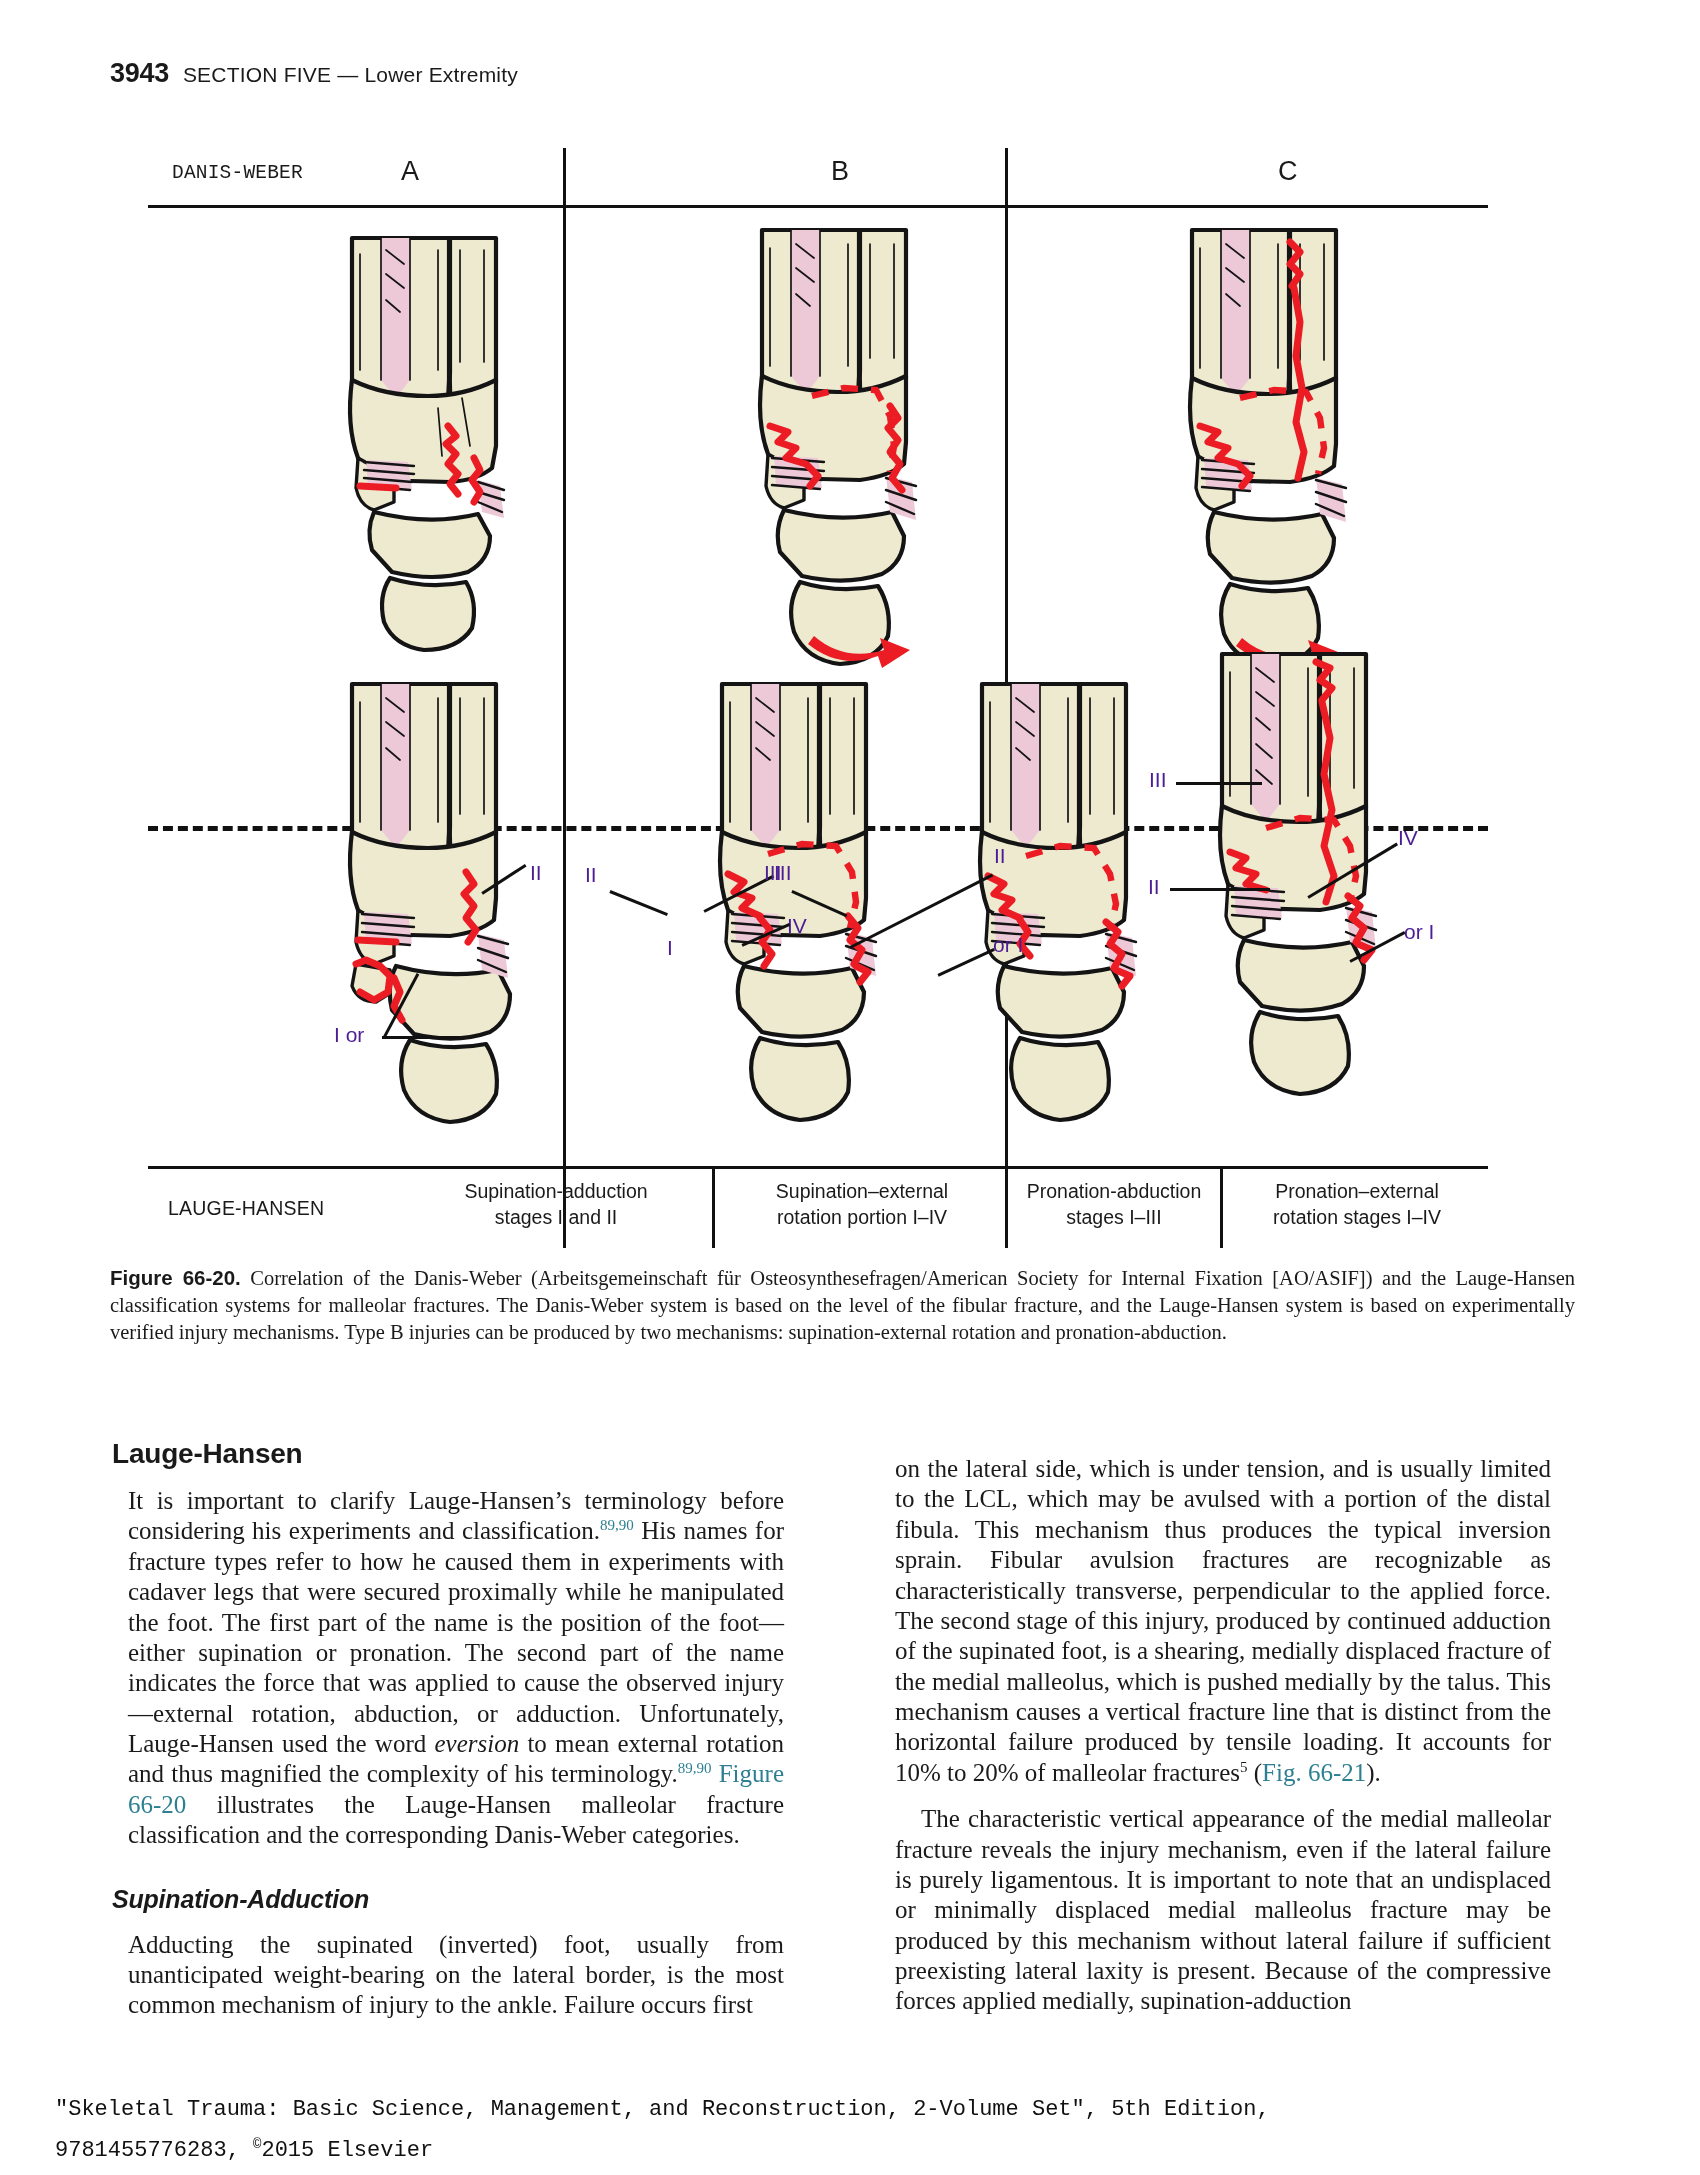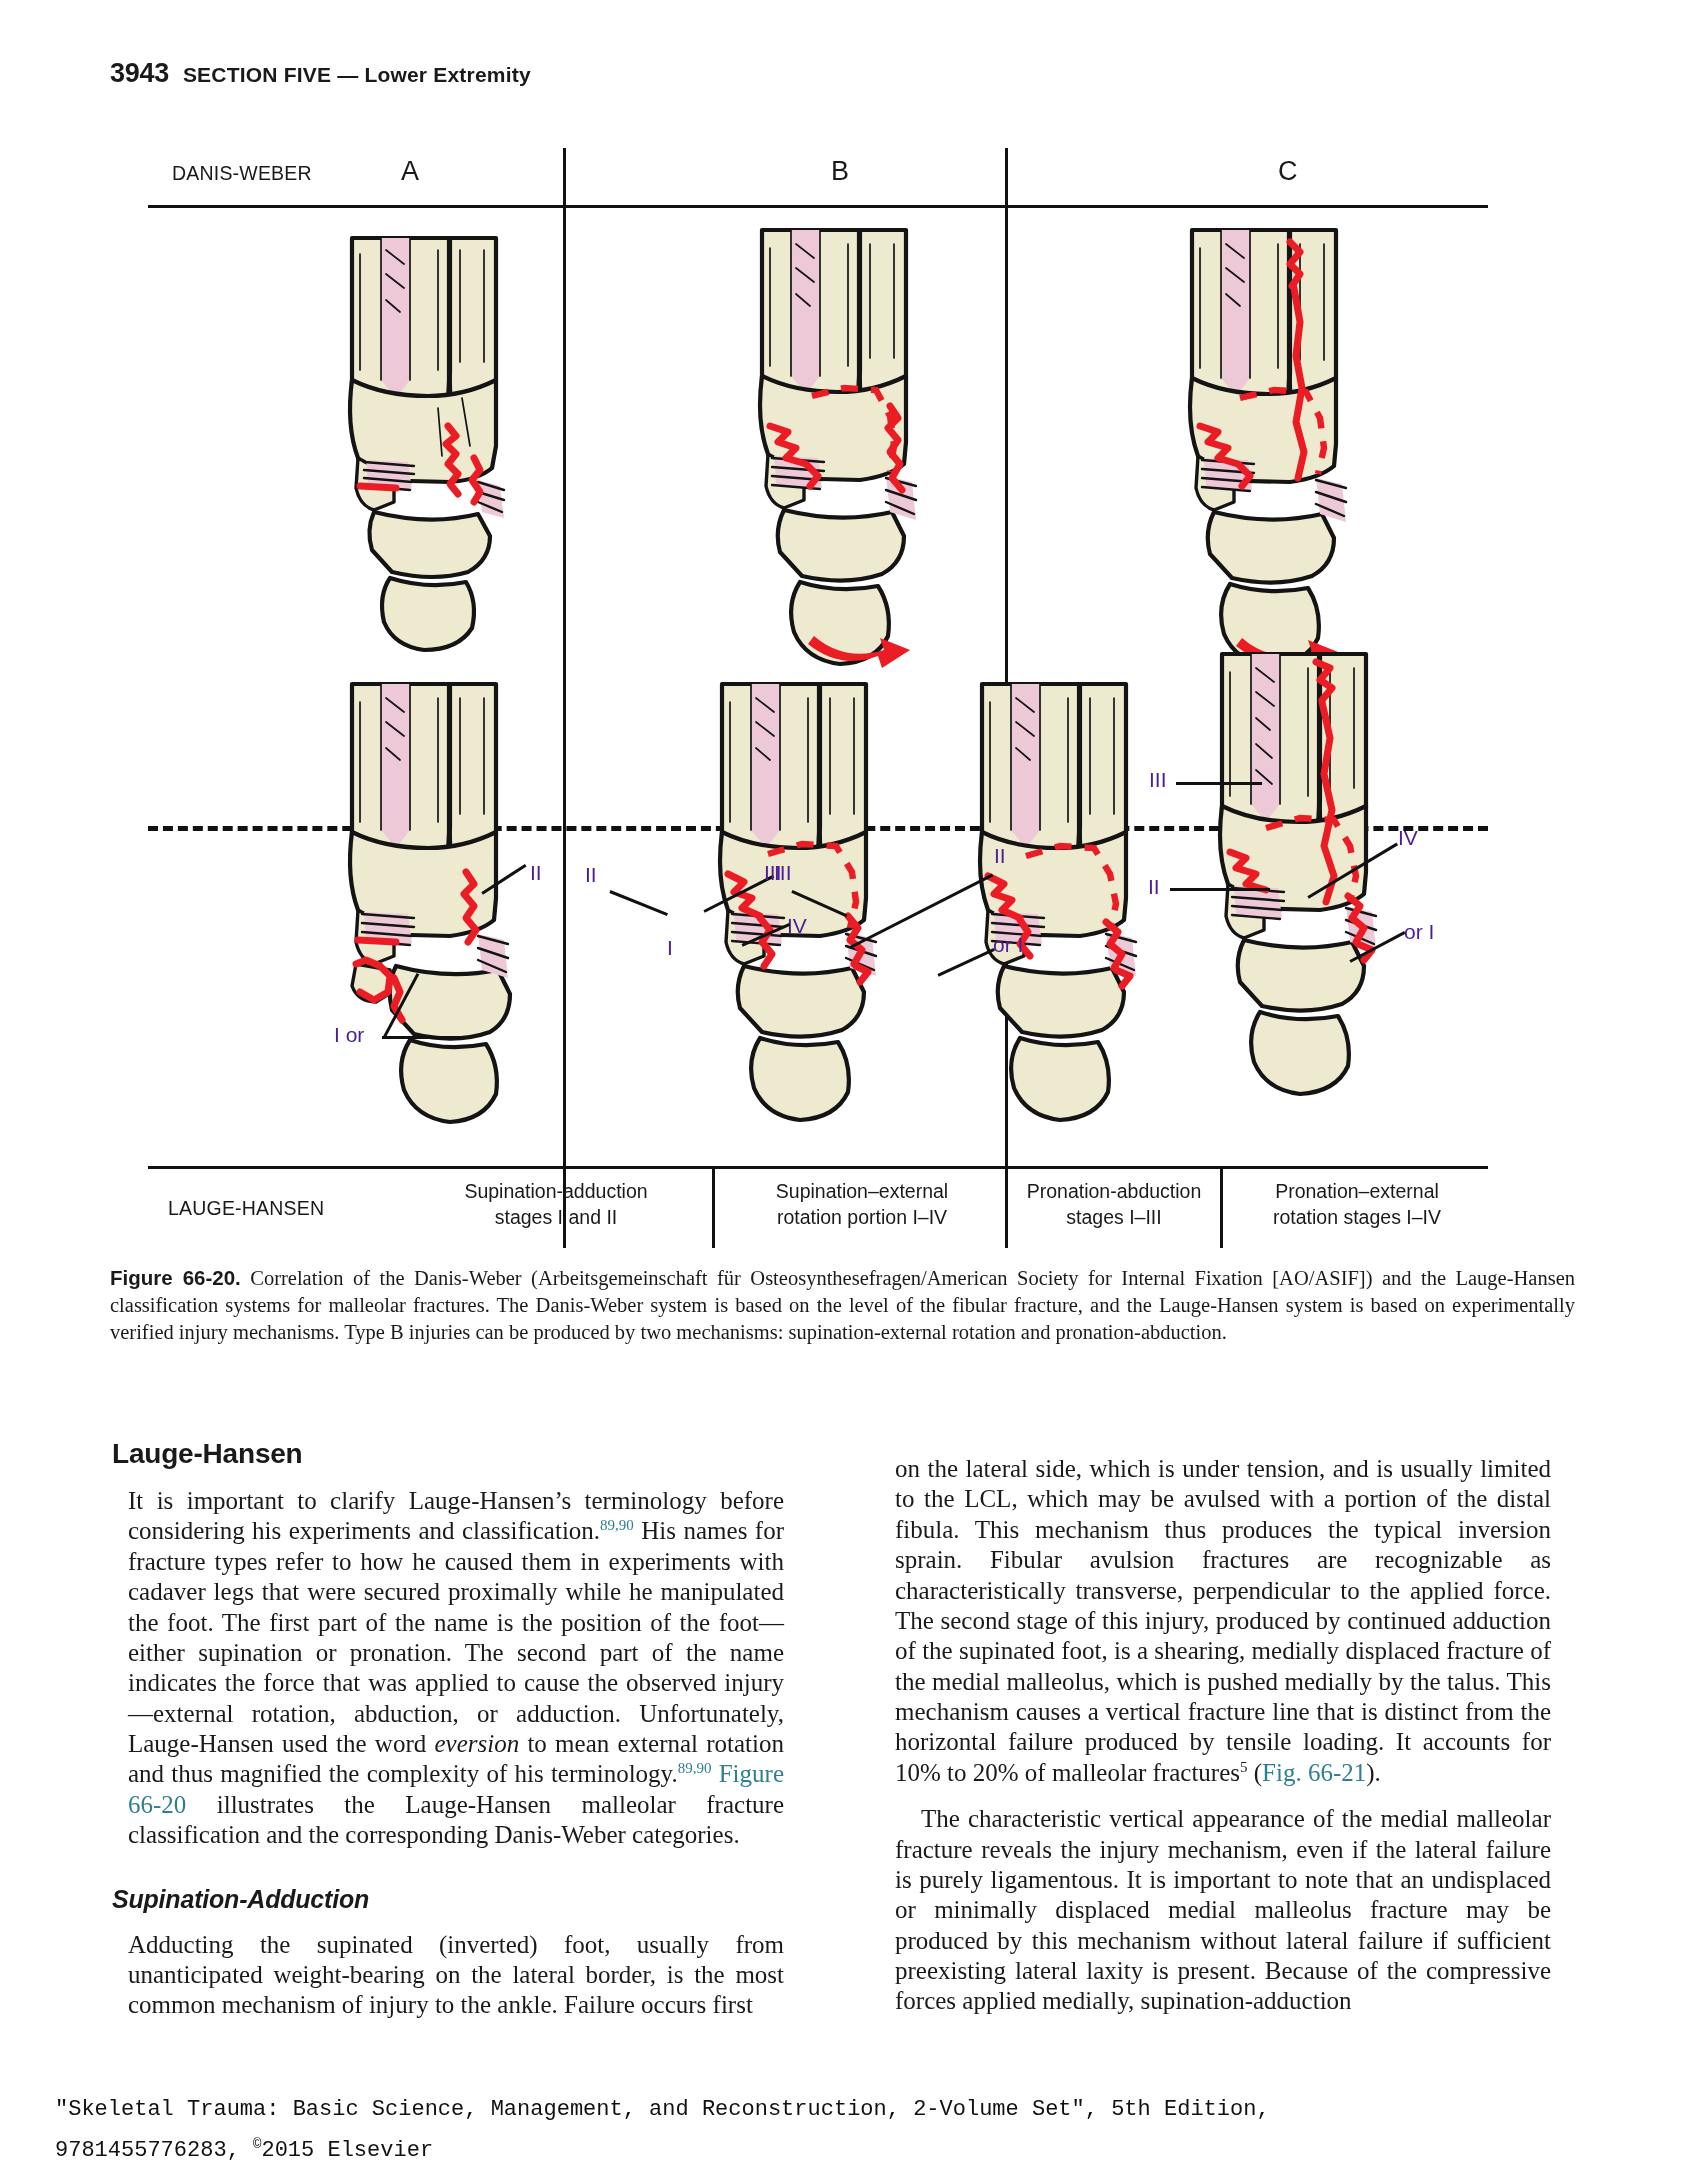--- a/index.html
+++ b/index.html
@@ -7,27 +7,27 @@
     width:1700px;height:2175px;position:relative;
     font-family:"Liberation Serif",serif;
     color:#1a1a1a;
     -webkit-font-smoothing:antialiased;
   }
   .page{position:absolute;inset:0;}
 
   
   .runhead{position:absolute;left:110px;top:58px;display:flex;align-items:baseline;gap:14px;}
   .runhead .folio{font-family:"Liberation Sans",sans-serif;font-weight:bold;font-size:27px;letter-spacing:-.3px;}
-  .runhead .sect{font-family:"Liberation Sans",sans-serif;font-size:21px;letter-spacing:.2px;font-weight:bold;}
+  .runhead .sect{font-family:"Liberation Sans",sans-serif;font-size:21px;letter-spacing:.2px;}
 
   
   .figure{position:absolute;left:148px;top:148px;width:1340px;}
 
   .dw-row{position:relative;height:58px;}
-  .dw-label{position:absolute;left:24px;top:14px;font-family:Liberation Sans, sans-serif;font-size:19.5px;letter-spacing:.2px;}
+  .dw-label{position:absolute;left:24px;top:14px;font-family:Liberation Mono, monospace;font-size:19.5px;letter-spacing:.2px;}
   .dw-letter{position:absolute;top:8px;font-family:"Liberation Sans",sans-serif;font-size:27px;}
   .dw-a{left:253px;}
   .dw-b{left:683px;}
   .dw-c{left:1130px;}
 
   .rule-top{position:absolute;left:0;top:57px;width:1340px;height:3px;background:#111;}
   .rule-bot{position:absolute;left:0;top:1018px;width:1340px;height:3px;background:#111;}
 
   .vline{position:absolute;width:2.5px;background:#111;}
   .v1{left:415px;top:0px;height:1100px;}

